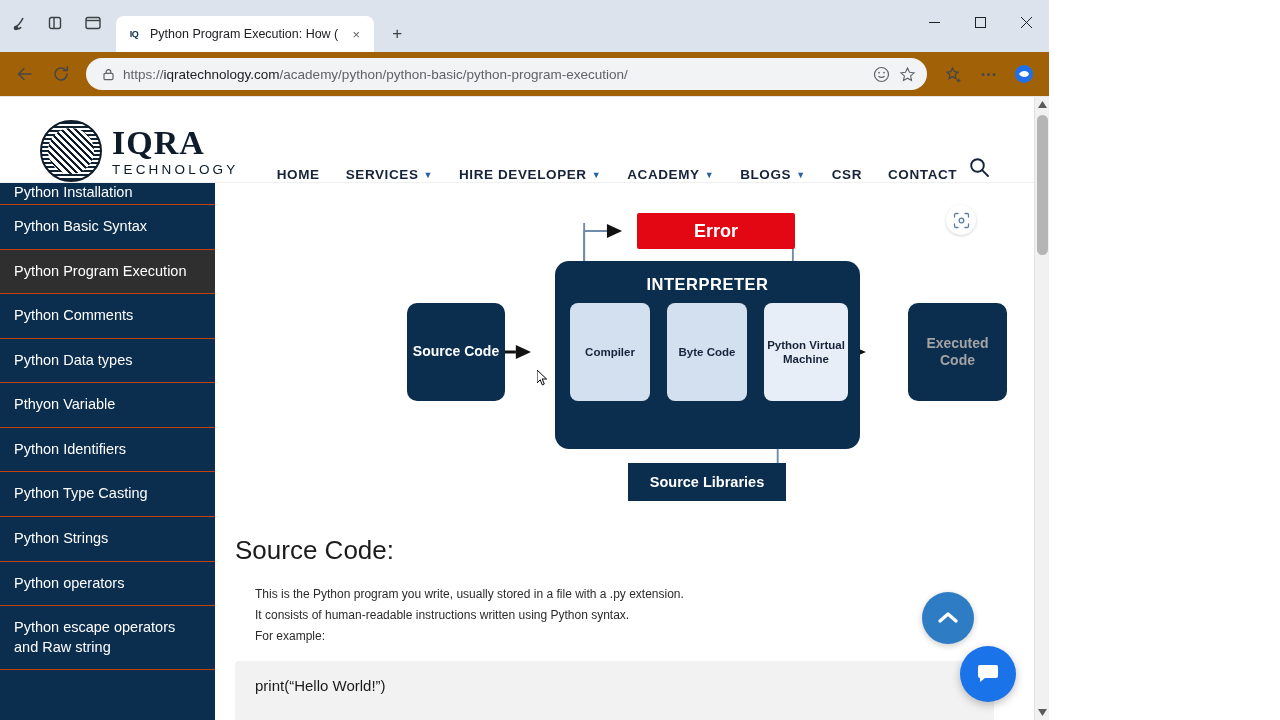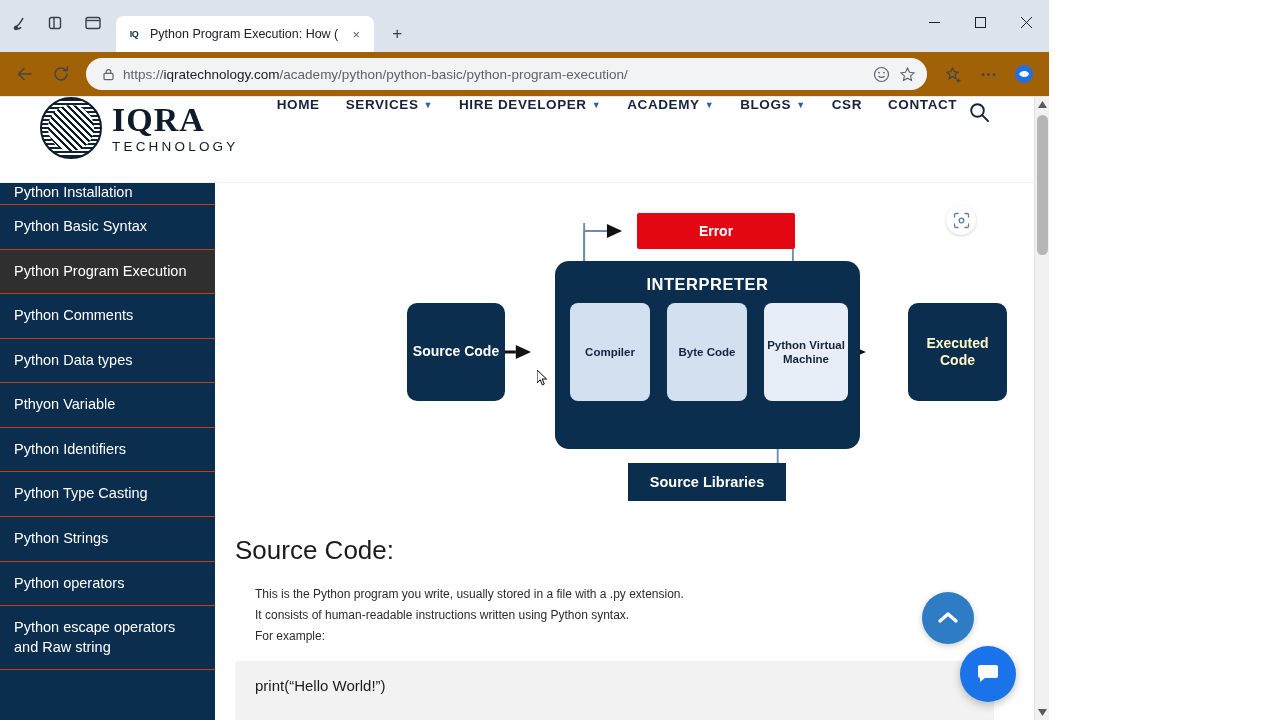--- a/index.html
+++ b/index.html
@@ -72,21 +72,21 @@
 
   
   .viewport {
     flex: 1; background: #fff; position: relative; overflow: hidden;
     border-top: 1px solid #e6e6e6;
   }
   .page { position: absolute; inset: 0 15px 0 0; overflow: hidden; }
 
   
   .site-header {
-    height: 86px; background: #fff; display: flex; align-items: flex-start;
+    height: 86px; background: #fff; display: flex; align-items: flex-end;
     padding: 0 40px 0 40px; border-bottom: 1px solid #f0f0f0;
   }
   .logo { display: flex; align-items: center; gap: 10px; width: 230px; }
   .logo-mark {
     width: 62px; height: 62px; border-radius: 50%;
     background:
       repeating-linear-gradient(0deg, #123 0 2px, #fff 2px 4px);
     position: relative; overflow: hidden; border: 2px solid #0d1b2a;
   }
   .logo-mark::after {
@@ -118,21 +118,21 @@
   .side-item.active { background: #2f2f2f; }
   .side-item.partial { padding-top: 0; height: 22px; overflow: hidden; }
 
   .article { flex: 1; padding: 0 40px 0 20px; position: relative; overflow: hidden; }
 
   
   .diagram { position: relative; height: 330px; margin-top: 8px; }
   .dg-box { position: absolute; display: flex; align-items: center; justify-content: center; text-align: center; }
   .dg-error {
     left: 402px; top: 22px; width: 158px; height: 36px; background: #e30613; color: #fff;
-    font-weight: bold; font-size: 14px; border-radius: 2px;
+    font-weight: bold; font-size: 18px; border-radius: 2px;
   }
   .dg-interp {
     left: 320px; top: 70px; width: 305px; height: 188px; background: #0b2d4e;
     border-radius: 14px;
   }
   .dg-interp-label {
     position: absolute; left: 320px; top: 84px; width: 305px; text-align: center;
     color: #fff; font-weight: bold; font-size: 16.5px; letter-spacing: .5px;
   }
   .inner {
@@ -141,21 +141,21 @@
     text-align: center; line-height: 1.25;
   }
   .inner.compiler { left: 335px; top: 112px; width: 80px; height: 98px; }
   .inner.bytecode { left: 432px; top: 112px; width: 80px; height: 98px; }
   .inner.pvm { left: 529px; top: 112px; width: 84px; height: 98px; background: #e8eef7; }
   .dg-src {
     left: 172px; top: 112px; width: 98px; height: 98px; background: #0b2d4e; color: #fff;
     border-radius: 10px; font-weight: bold; font-size: 14px; line-height: 1.25;
   }
   .dg-exec {
-    left: 673px; top: 112px; width: 99px; height: 98px; background: #0b2d4e; color: #fef9c3;
+    left: 673px; top: 112px; width: 99px; height: 98px; background: #0b2d4e; color: #a3a3a3;
     border-radius: 10px; font-weight: bold; font-size: 14px; line-height: 1.25;
   }
   .dg-lib {
     left: 393px; top: 272px; width: 158px; height: 38px; background: #0b2d4e; color: #fff;
     font-weight: bold; font-size: 14.5px;
   }
   .dg-svg { position: absolute; left: 0; top: 0; width: 100%; height: 330px; }
 
   .lens-icon {
     position: absolute; right: 18px; top: 14px; width: 30px; height: 30px;

